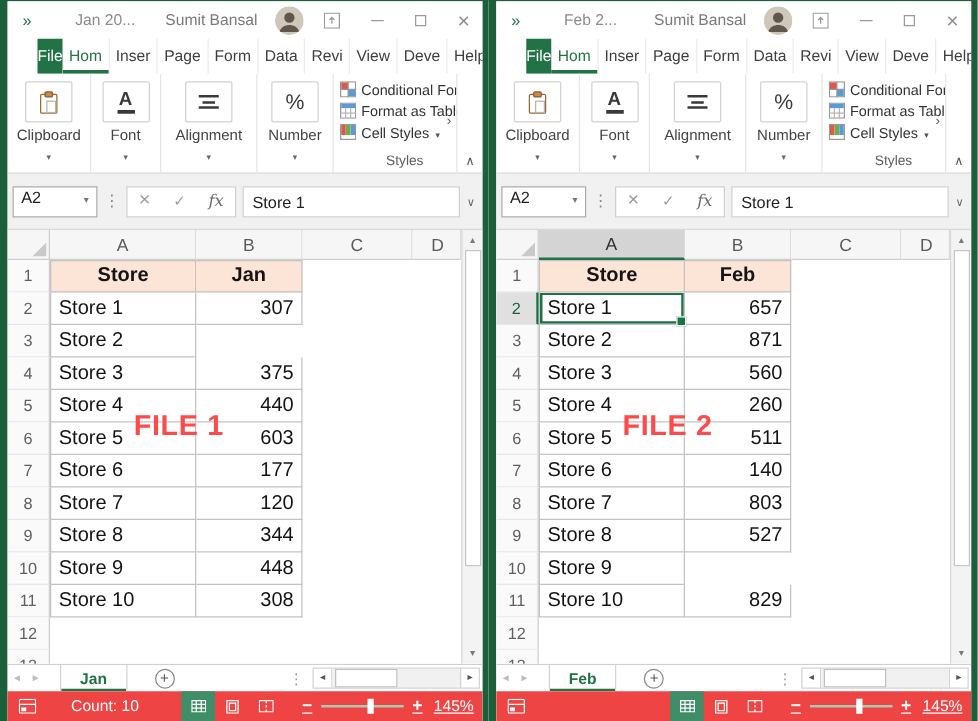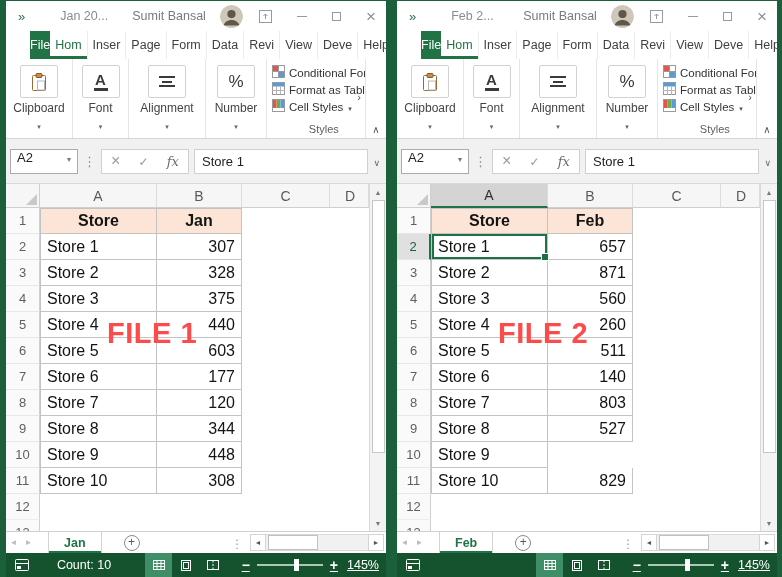--- a/index.html
+++ b/index.html
@@ -103,21 +103,21 @@
   .cblank { flex:1; }
   .row.hdr .ca, .row.hdr .cb { background:#fce4d6; font-weight:bold; justify-content:center;
         padding:0; border-top:1px solid #c3c3c3; }
   .row.empty .rn { border-bottom:1px solid #ededed; }
 
   .row.selected .rn { background:#e0e0e0; color:#17603a; border-right:2px solid #217346; }
   .row.selected .ca { box-shadow:inset 0 0 0 2px #1e7145; position:relative; }
   .row.selected .ca::after { content:""; position:absolute; right:-2px; bottom:-2px;
         width:6px; height:6px; background:#1e7145; border:1px solid #fff; z-index:2; }
 
-  .filelabel { position:absolute; left:101px; top:133px; font-size:29px; font-weight:bold;
+  .filelabel { position:absolute; left:101px; top:143px; font-size:23px; font-weight:bold;
                color:#fb4b4b; letter-spacing:0.5px; }
 
   .vscroll { position:absolute; top:0; right:0; bottom:0; width:17px; background:#f3f3f3;
              border-left:1px solid #d9d9d9; display:flex; flex-direction:column; align-items:center; }
   .varr { height:16px; width:100%; display:flex; align-items:center; justify-content:center;
           color:#7a7a7a; font-size:7px; flex:0 0 auto; }
   .varr.up::before{content:"▲";} .varr.dn::before{content:"▼";}
   .varr.dn { margin-top:auto; }
   .vthumb { width:13px; height:73%; background:#fff; border:1px solid #c6c6c6; flex:0 0 auto; }
 
@@ -138,21 +138,21 @@
   .hscroll { display:flex; align-items:center; margin:0 2px 0 7px; height:17px; }
   .harr { width:16px; height:17px; background:#fff; border:1px solid #d4d4d4; color:#555;
           font-size:7px; display:flex; align-items:center; justify-content:center; }
   .harr.l::before{content:"◄";} .harr.r::before{content:"►";}
   .htrack { width:102px; height:17px; background:#f1f1f1; border-top:1px solid #d9d9d9;
             border-bottom:1px solid #d9d9d9; position:relative; }
   .hthumb { position:absolute; left:2px; top:0; width:50px; height:100%;
             background:#fff; border:1px solid #c0c0c0; }
 
   
-  .statusbar { height:24px; flex:0 0 auto; background:#14532d; display:flex; align-items:center; color:#fff; }
+  .statusbar { height:24px; flex:0 0 auto; background:#ef4444; display:flex; align-items:center; color:#fff; }
   .sb-icon { margin-left:9px; display:flex; }
   .sb-count { width:110px; text-align:center; font-size:12.5px; }
   .sb-views { display:flex; margin-left:6px; }
   .vbtn { width:27px; height:24px; display:flex; align-items:center; justify-content:center; }
   .vbtn.active { background:#3f8e68; }
   .sb-zoom { margin-left:auto; display:flex; align-items:center; margin-right:7px; gap:7px;text-decoration:underline; }
   .zminus::before { content:"−"; font-size:14px; font-weight:bold; }
   .zplus::before  { content:"+"; font-size:14px; font-weight:bold; }
   .ztrack { width:66px; height:2px; background:#a7c9b6; position:relative; }
   .zthumb { position:absolute; left:56%; top:-5px; width:5px; height:12px; background:#fff; }
@@ -369,21 +369,20 @@
           <div class="row">
             <div class="rn">2</div>
             <div class="ca">Store 1</div>
             <div class="cb">307</div>
             <div class="cblank"></div>
           </div>
 
           <div class="row">
             <div class="rn">3</div>
             <div class="ca">Store 2</div>
-            <div class="cb">328</div>
             <div class="cblank"></div>
           </div>
 
           <div class="row">
             <div class="rn">4</div>
             <div class="ca">Store 3</div>
             <div class="cb">375</div>
             <div class="cblank"></div>
           </div>
 

